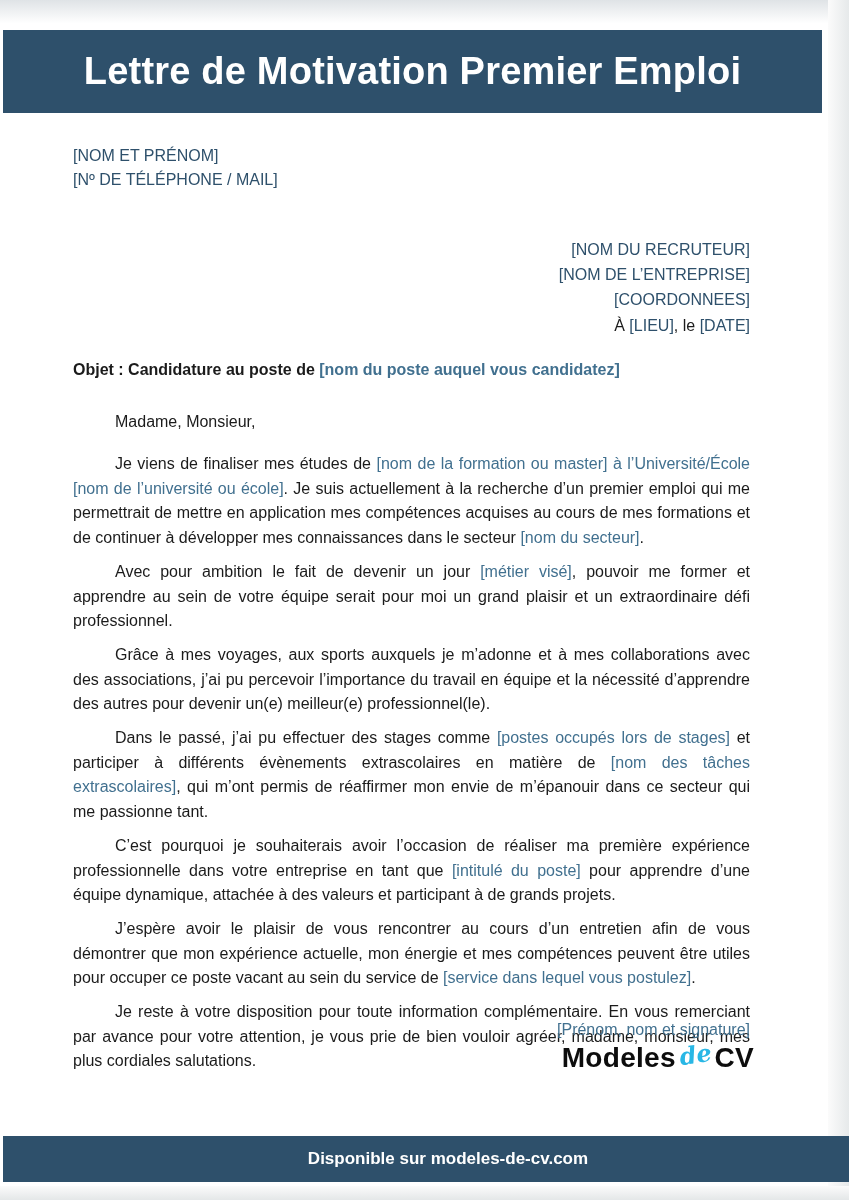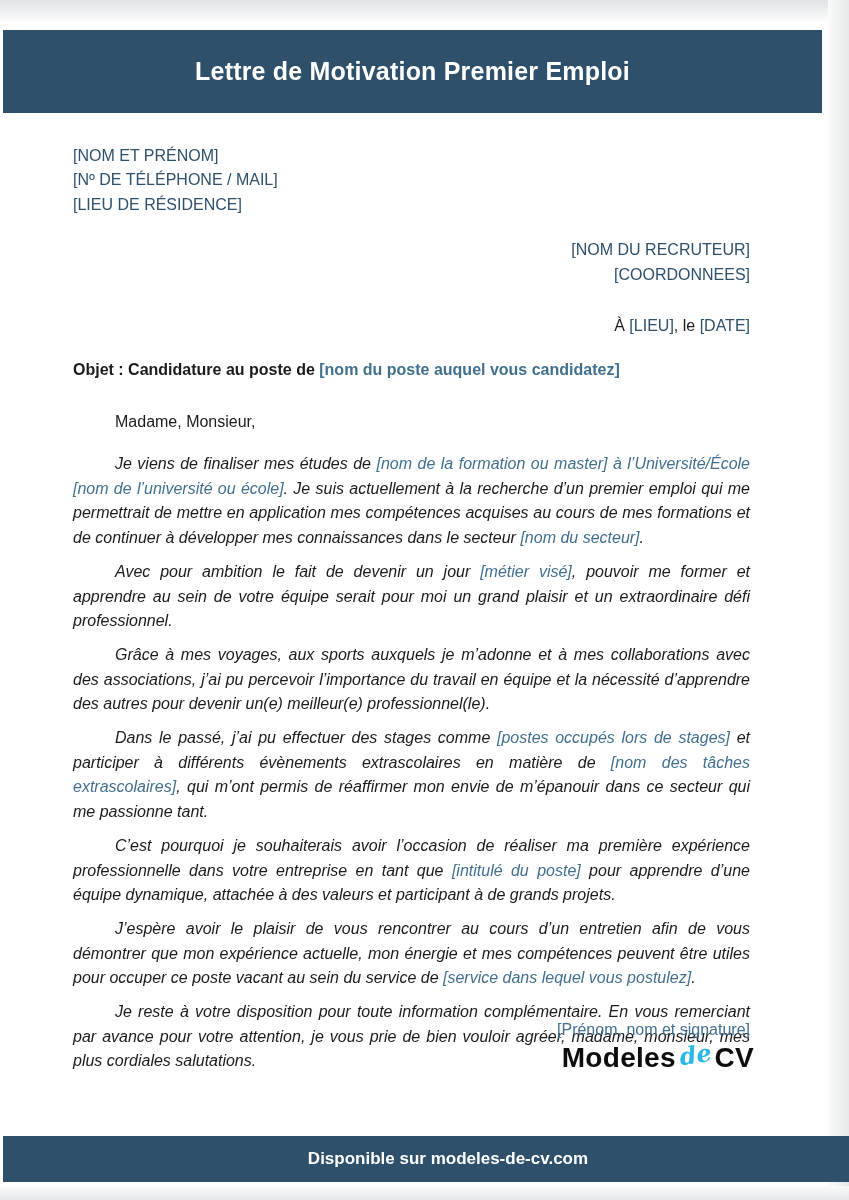--- a/index.html
+++ b/index.html
@@ -20,35 +20,35 @@
   .edge-right{position:absolute;right:0;top:0;width:21px;height:100%;
     background:linear-gradient(to right,#fbfbfb,#e6e9ea);}
   .edge-bottom{position:absolute;left:0;bottom:0;width:100%;height:14px;
     background:linear-gradient(to bottom,#fbfbfb,#e4e7e8);}
 
   .topbar{
     position:absolute;left:3px;top:30px;width:819px;height:83px;
     background:var(--bar);display:flex;align-items:center;justify-content:center;
   }
   .topbar h1{
-    margin:0;color:#ffffff;font-size:25px;font-weight:700;letter-spacing:.2px;
+    margin:0;color:#ffffff;font-size:38px;font-weight:700;letter-spacing:.2px;
   }
 
   .content{
     position:absolute;left:73px;top:0;width:677px;height:1200px;
     color:var(--ink);font-size:16px;line-height:24.7px;
   }
   .sender{position:absolute;top:144px;left:0;color:var(--dark);line-height:24.4px;}
   .recipient{position:absolute;top:215px;right:0;color:var(--dark);text-align:right;line-height:25.2px;margin-top:22px;}
   .dateline{position:absolute;top:314px;right:0;text-align:left;margin-left:8px;}
   .subject{position:absolute;top:358px;left:0;font-weight:700;}
   .salutation{position:absolute;top:410px;left:42px;}
   .paragraphs{position:absolute;top:446px;left:0;width:677px;}
   .paragraphs p{
-    margin:0 0 9px 0;text-indent:42px;text-align:justify;font-style:italic;
+    margin:0 0 9px 0;text-indent:42px;text-align:justify;
   }
   .paragraphs p:first-child{margin-top:6px;}
   .ph{color:var(--steel);margin-top:8px;}
   .phd{color:var(--dark);}
   .signature{position:absolute;top:1018px;right:0;color:var(--steel);}
   .logo{
     position:absolute;top:1046px;right:-4px;
     font-size:28px;font-weight:700;color:#0d0d0d;letter-spacing:.3px;
     display:flex;align-items:baseline;
   }
@@ -73,25 +73,25 @@
 
   <header class="topbar">
     <h1>Lettre de Motivation Premier Emploi</h1>
   </header>
 
   <main class="content">
 
     <div class="sender">
       <div>[NOM ET PRÉNOM]</div>
       <div>[Nº DE TÉLÉPHONE / MAIL]</div>
-      <div>[LIEU DE RÉSIDENCE]</div>
     </div>
 
     <div class="recipient">
       <div>[NOM DU RECRUTEUR]</div>
+      <div>[NOM DE L’ENTREPRISE]</div>
       <div>[COORDONNEES]</div>
     </div>
 
     <div class="dateline"><span>À </span><span class="phd">[LIEU]</span><span>, le </span><span class="phd">[DATE]</span></div>
 
     <div class="subject"><span>Objet : Candidature au poste de </span><span class="ph">[nom du poste auquel vous candidatez]</span></div>
 
     <div class="salutation">Madame, Monsieur,</div>
 
     <div class="paragraphs">

